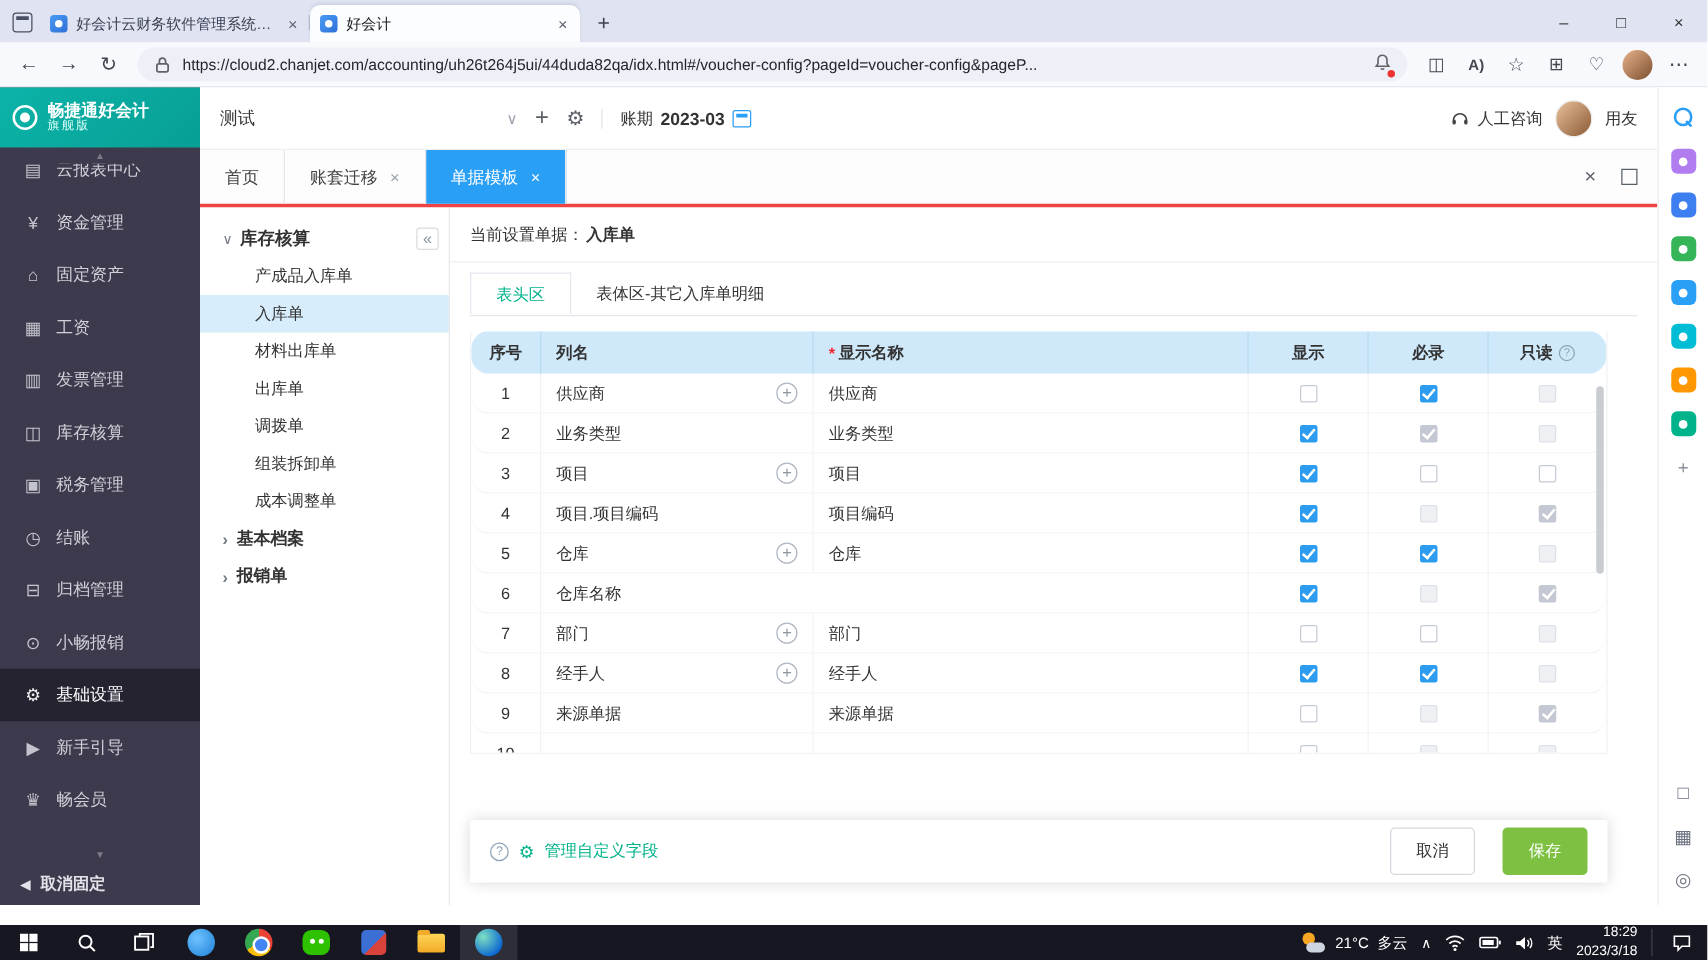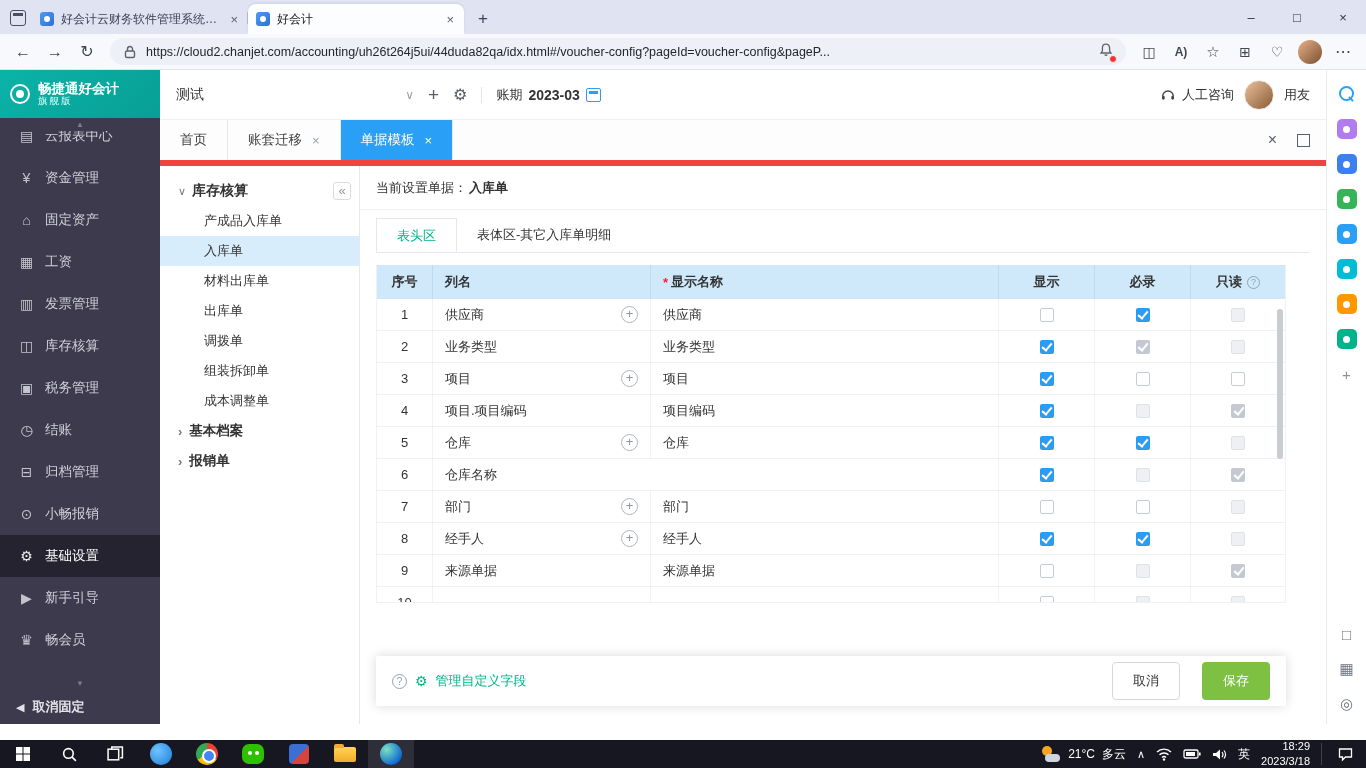--- a/index.html
+++ b/index.html
@@ -61,21 +61,21 @@
   .vdiv { width:1px; height:16px; background:#e3e3e3; }
   .period { display:flex; align-items:center; gap:6px; font-size:13px; }
   .period-val { font-size:14px; font-weight:bold; }
   .cal-ic { width:15px; height:14px; border:1.5px solid var(--tabBlue,#2a9ff6); border-radius:2px; position:relative; }
   .cal-ic::after { content:""; position:absolute; left:2px; right:2px; top:2px; height:3px; background:var(--tabBlue,#2a9ff6); }
   .hd-right { margin-left:auto; display:flex; align-items:center; gap:10px; }
   .support { display:flex; align-items:center; gap:6px; font-size:13px; color:#333; }
   .app-avatar { width:30px; height:30px; border-radius:50%; background:linear-gradient(135deg,#e9c19b,#8a5a35); border:1px solid #eee; }
 
   
-  .tabstrip { height:46px; border-bottom:6px solid #ef4444; display:flex; align-items:stretch; background:#fdfdfd; }
+  .tabstrip { height:46px; border-bottom:3px solid #ef4444; display:flex; align-items:stretch; background:#fdfdfd; }
   .atab { display:flex; align-items:center; gap:10px; padding:0 20px; font-size:13.5px; color:#444; border-right:1px solid #e8e8e8; cursor:pointer; }
   .atab .x { color:#98a0aa; font-size:13px; }
   .atab.active { background:var(--tabBlue,#2a9ff6); color:#fff; }
   .atab.active .x { color:#fff; }
   .strip-right { margin-left:auto; display:flex; align-items:center; gap:20px; padding-right:16px; color:#5a6068; }
   .fsq { width:13px; height:13px; border:1.5px solid #5a6068; position:relative; }
   .fsq::after { content:""; position:absolute; inset:2px; background:#fdfdfd; }
 
   
   .workspace { flex:1; display:flex; min-height:0; background:#fff; }
@@ -95,21 +95,21 @@
   .current-row b { margin-left:2px; }
   .region-tabs { display:flex; margin:8px 16px 0 16px; border-bottom:1px solid #e4e7ed; flex:0 0 auto; }
   .region-tab { padding:0 20px; height:34px; line-height:33px; font-size:13px; color:#333; cursor:pointer; }
   .region-tab.active { color:var(--accent,#00b38a); border:1px solid #e4e7ed; border-bottom:1px solid #fff; margin-bottom:-1px; background:#fff; }
   .setting-tabs { display:flex; justify-content:center; gap:46px; margin-top:16px; height:30px; flex:0 0 auto; }
   .setting-tab { font-size:14px; color:#666; padding-bottom:7px; cursor:pointer; }
   .setting-tab.active { color:#333; font-weight:bold; border-bottom:3px solid var(--accent,#00b38a); }
 
   
   .table-wrap { margin:12px 40px 0 16px; height:338px; overflow:hidden; position:relative; border:1px solid #eef1f5; border-top:none; flex:0 0 auto; }
-  .trow { display:flex; align-items:center; height:32px; border-bottom:1px solid #eef1f5; font-size:13px; color:#333; background:#fff; }
+  .trow { display:flex; align-items:center; height:32px; border-bottom:1px solid #eef1f5; font-size:13px; color:#333; background:#fff;border-radius:14px; }
   .trow.thead { height:34px; background:var(--headerBlue,#cfe9fb); font-weight:bold; border-bottom:none; }
   .c { height:100%; display:flex; align-items:center; padding:0 12px; border-right:1px solid #f0f3f6; }
   .thead .c { border-right:1px solid #b9dcf2; }
   .c:last-child { border-right:none; }
   .c.no { width:56px; justify-content:center; padding:0; }
   .c.col { width:218px; justify-content:space-between; }
   .c.name { flex:1; min-width:0; }
   .c.chk { width:96px; justify-content:center; }
   .c.chk:last-child { width:94px; }
   .red-star { color:#f5222d; margin-right:3px; }

